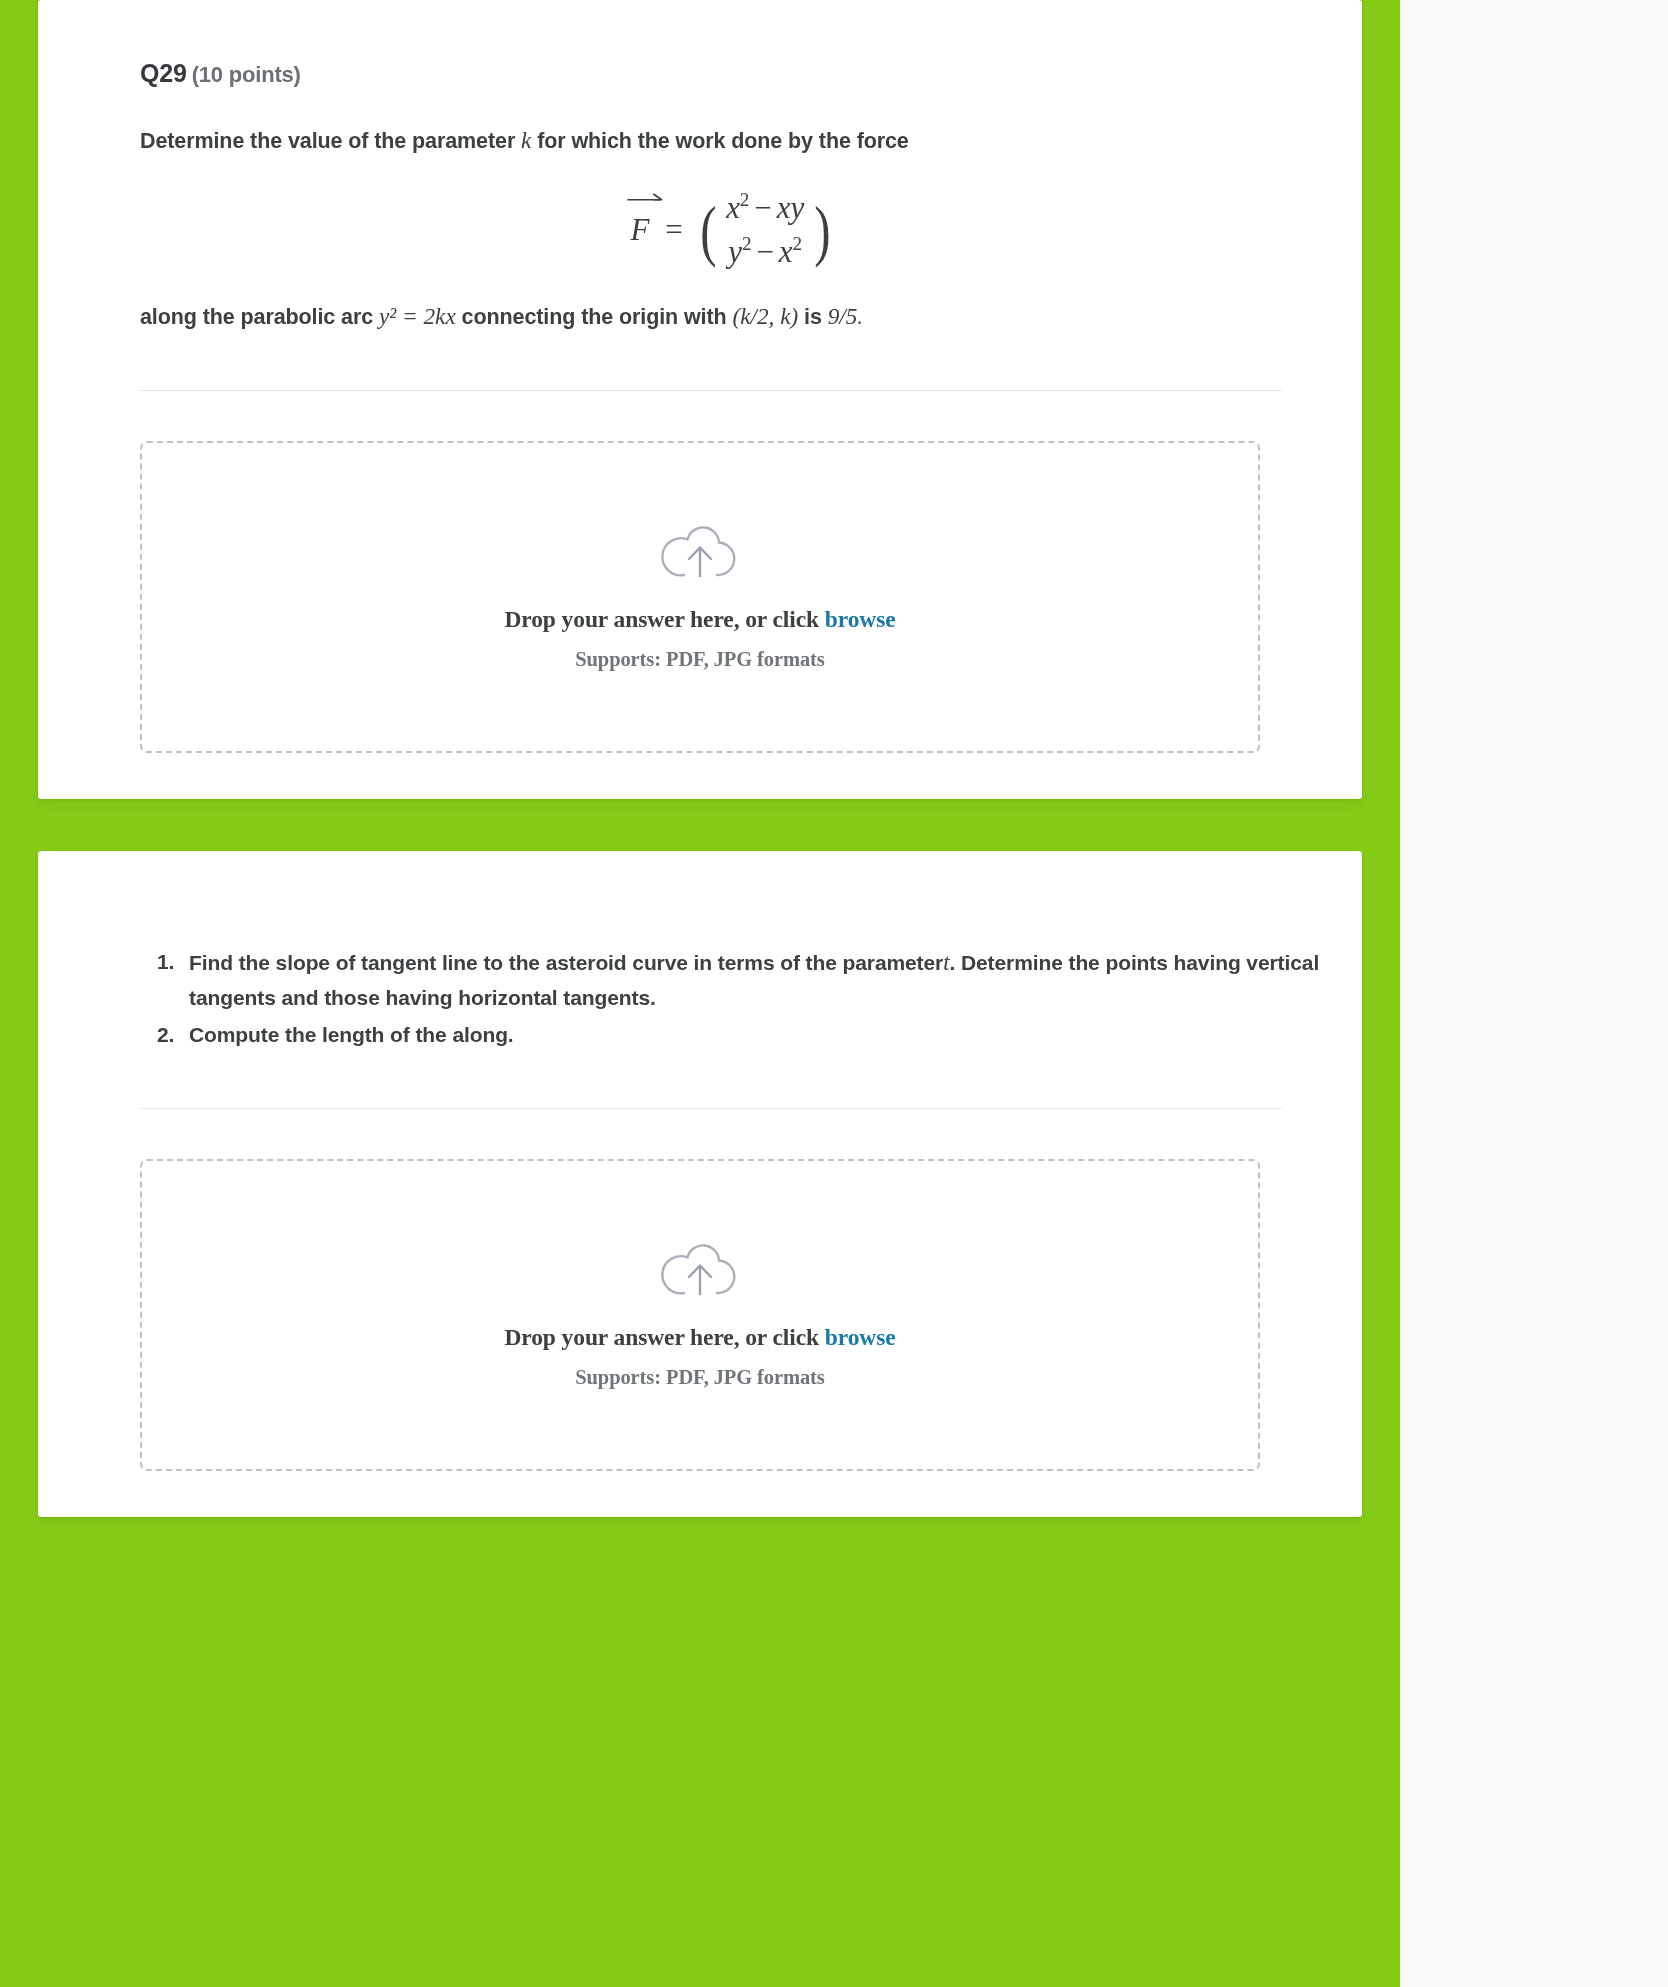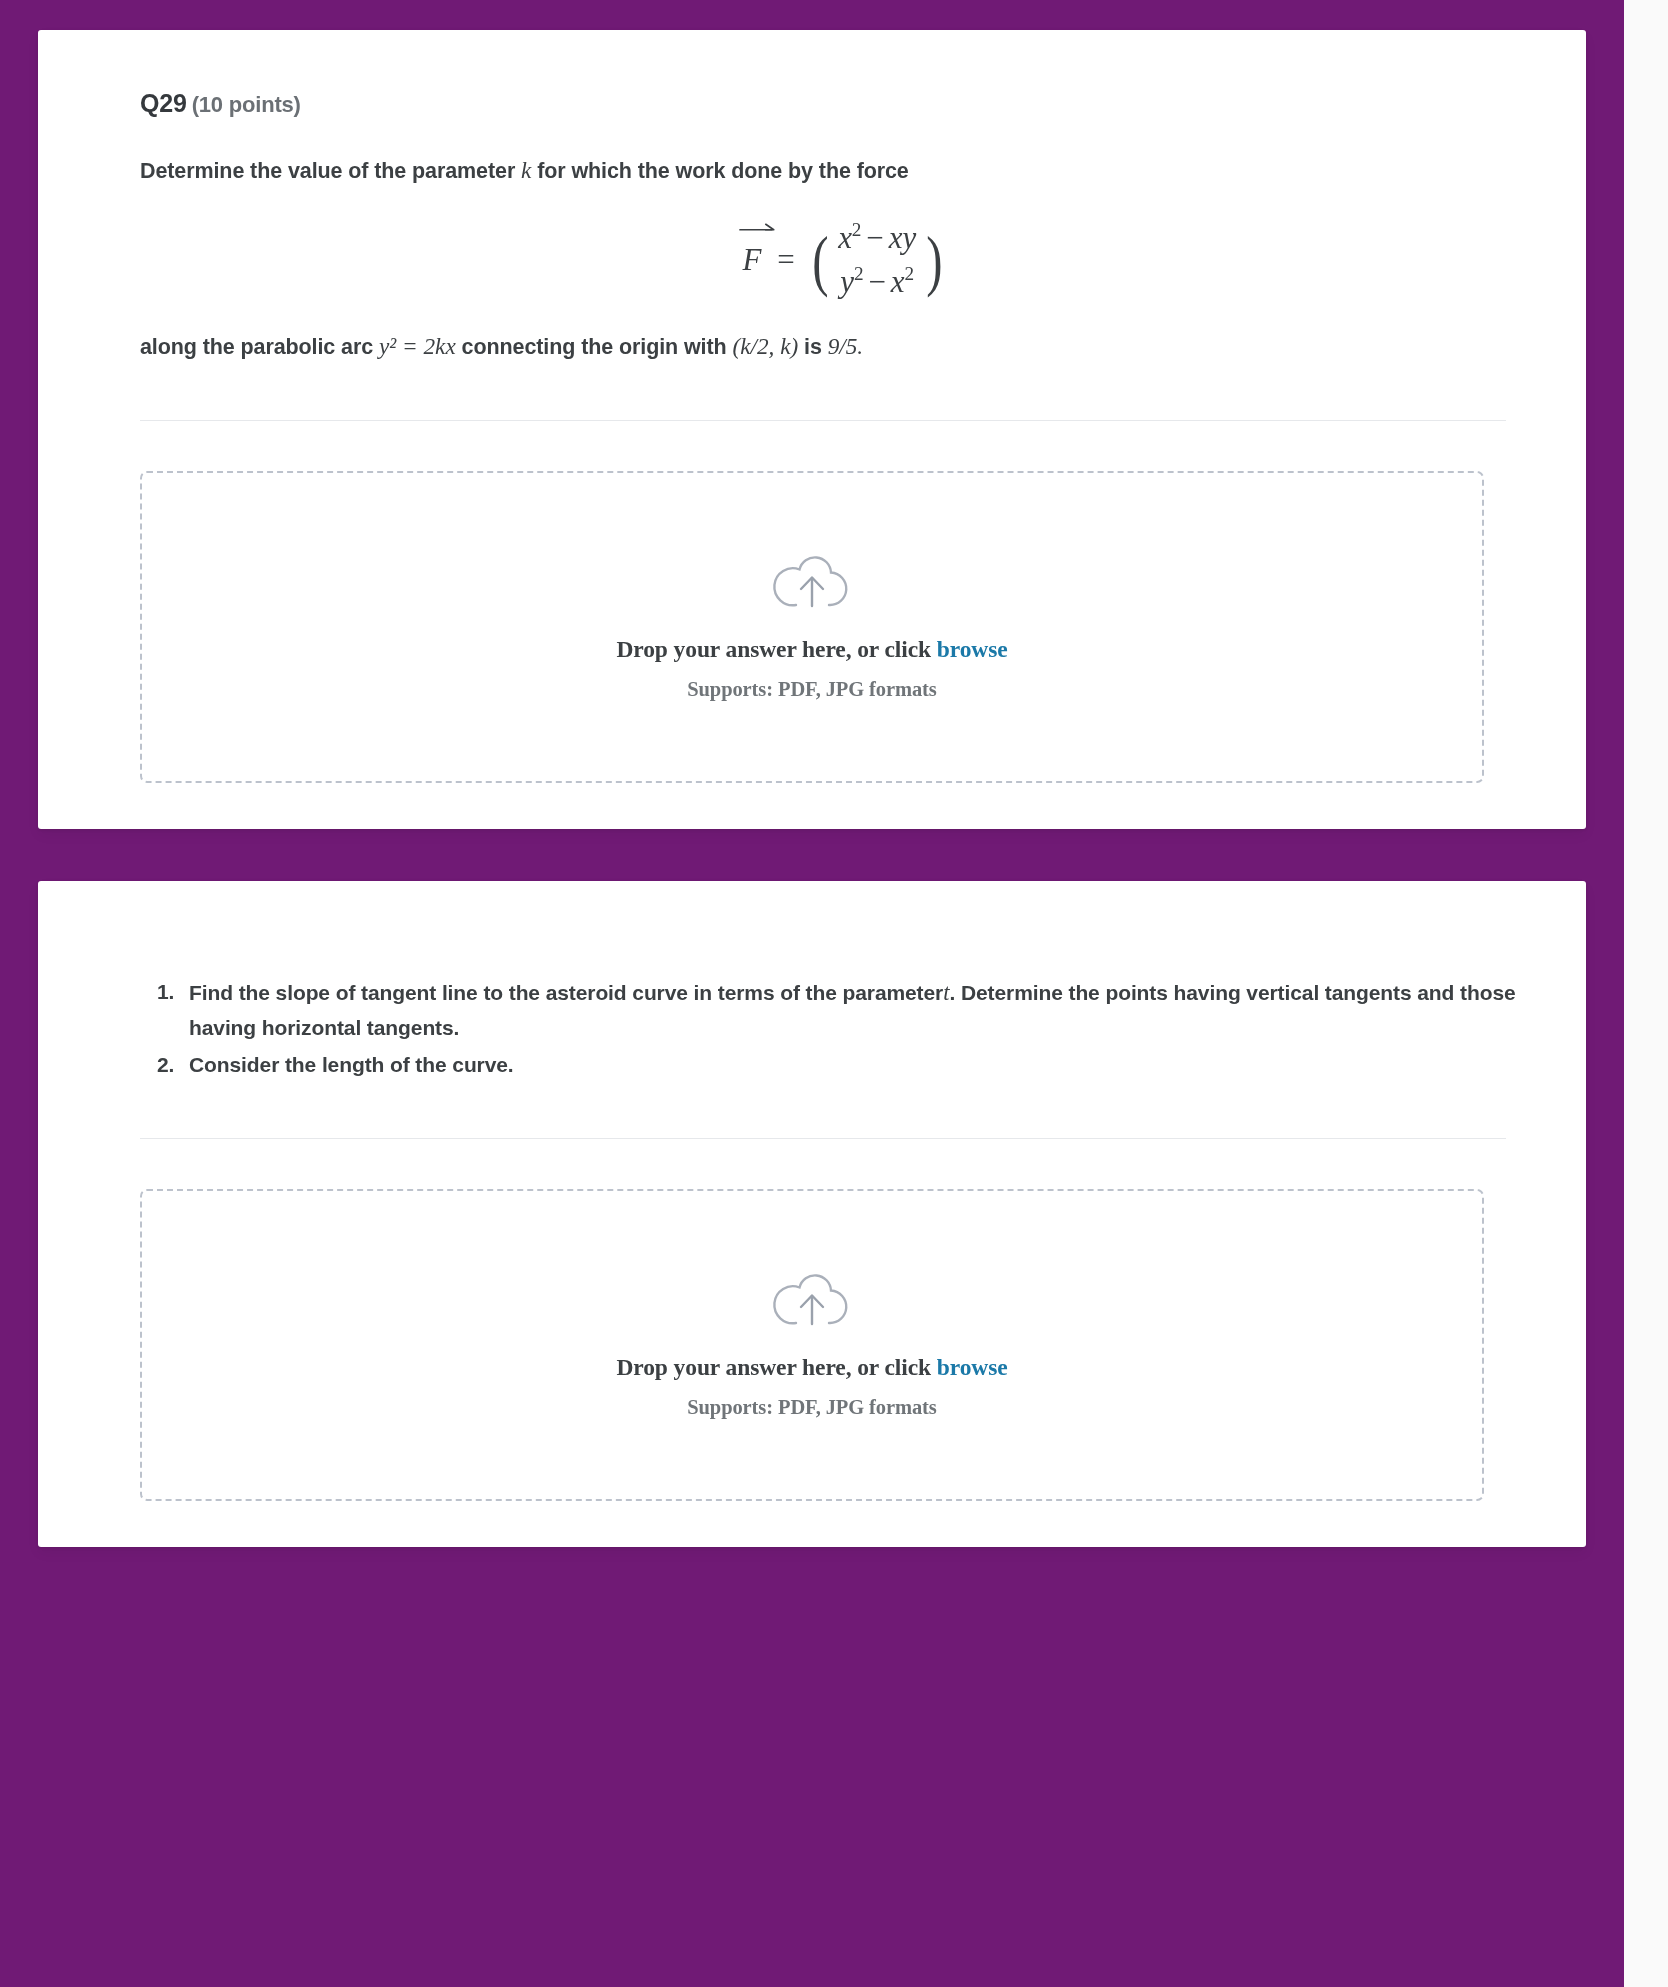--- a/index.html
+++ b/index.html
@@ -7,24 +7,23 @@
     padding: 0;
     background: #fafafa;
     width: 1668px;
   }
   body {
     font-family: "Liberation Sans", sans-serif;
     -webkit-font-smoothing: antialiased;
   }
 
   .page {
-    width: 1624px;
+    width: 1400px;
     min-height: 1987px;
-    background: #701a75;
-    padding-top: 30px;
+    background: #84cc16;
     box-sizing: border-box;
   }
 
   .qcard {
     margin: 0 38px 52px 38px;
     background: #ffffff;
     border-radius: 3px;
     box-shadow: 0 1px 3px rgba(0,0,0,0.10), 0 6px 14px rgba(0,0,0,0.045);
     padding: 58px 40px 46px 40px;
     box-sizing: border-box;
@@ -266,21 +265,21 @@
   <section class="qcard">
 
 
     <div class="qbody">
 
       <ol class="olist">
         <li>
           <span>Find the slope of tangent line to the asteroid curve in terms of the parameter</span><span class="m vi">t</span><span>. Determine the points having vertical tangents and those having horizontal tangents.</span>
         </li>
         <li>
-          <span>Consider the length of the curve.</span>
+          <span>Compute the length of the along.</span>
         </li>
       </ol>
     </div>
 
     <div class="divider"></div>
 
     <div class="dropzone">
       <svg class="dz-icon" viewBox="0 0 86 62">
         <path d="M27 53 A18.5 18.5 0 1 1 30.5 17.5 A16 16 0 0 1 62 20.5 A13.5 13.5 0 0 1 60 53" fill="none" stroke="#aab0ba" stroke-width="2.4" stroke-linecap="round"></path>
         <path d="M43 54 L43 26" fill="none" stroke="#9aa1ac" stroke-width="2.4" stroke-linecap="round"></path>

